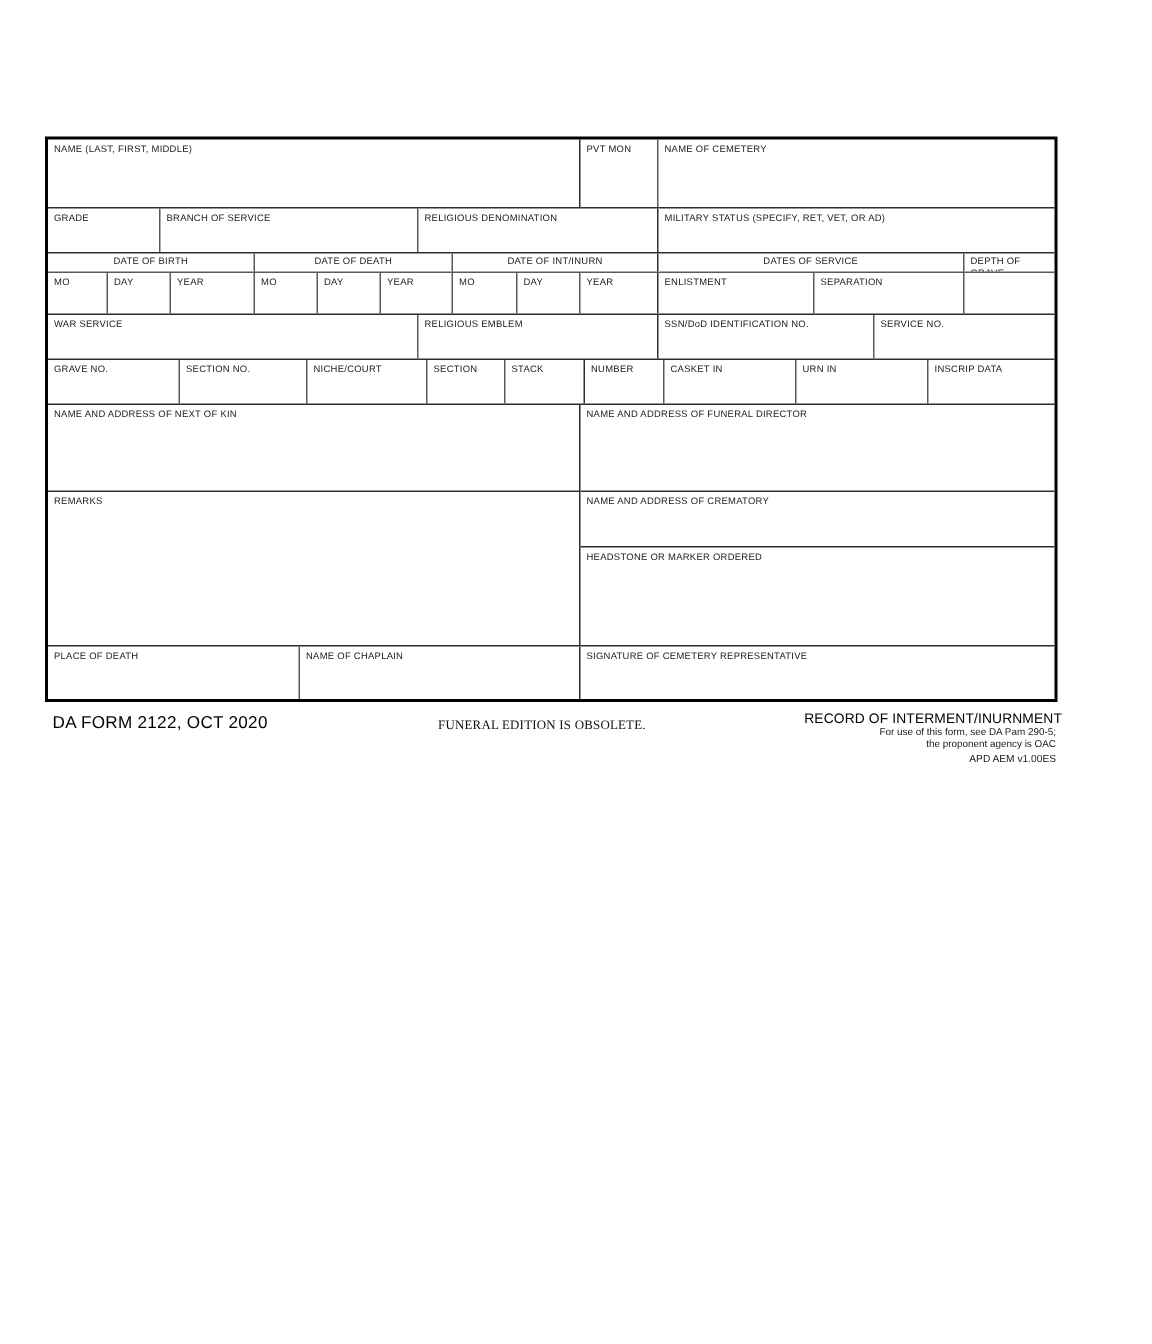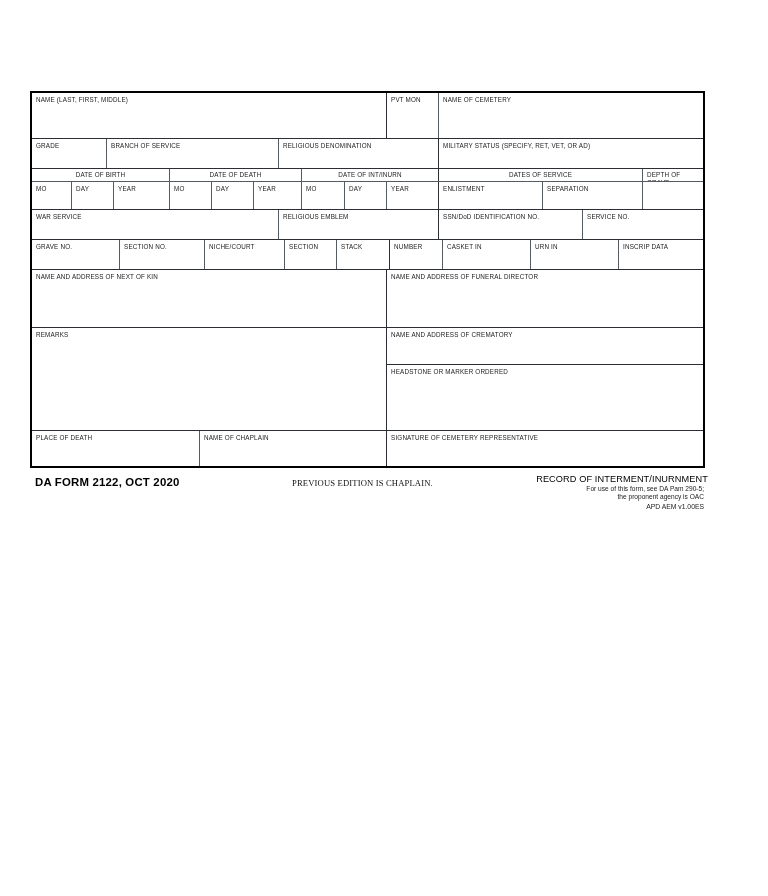--- a/index.html
+++ b/index.html
@@ -113,21 +113,21 @@
     left: 30px;
     top: 472px;
     width: 678px;
     height: 50px;
   }
   .form-id {
     position: absolute;
     left: 5px;
     top: 4px;
     font-size: 11.4px;
-    font-weight: bold;
+    font-weight: normal;
     letter-spacing: 0.2px;
     white-space: nowrap;
   }
   .prev-edition {
     position: absolute;
     left: 262px;
     top: 6px;
     font-family: "Liberation Serif", serif;
     font-size: 8.6px;
     letter-spacing: 0.15px;
@@ -332,21 +332,21 @@
       </div>
       <div class="cell noborder" style="width:316px;">
         <span class="lbl">SIGNATURE OF CEMETERY REPRESENTATIVE</span>
       </div>
     </div>
 
   </div>
 
   <div class="footer">
     <div class="form-id">DA FORM 2122, OCT 2020</div>
-    <div class="prev-edition">PREVIOUS EDITION IS CHAPLAIN.</div>
+    <div class="prev-edition">FUNERAL EDITION IS OBSOLETE.</div>
     <div class="rec-title">RECORD OF INTERMENT/INURNMENT</div>
     <div class="rec-sub">
       <div>For use of this form, see DA Pam 290-5;</div>
       <div>the proponent agency is OAC</div>
     </div>
     <div class="rec-apd">APD AEM v1.00ES</div>
   </div>
 
 </div>
 

